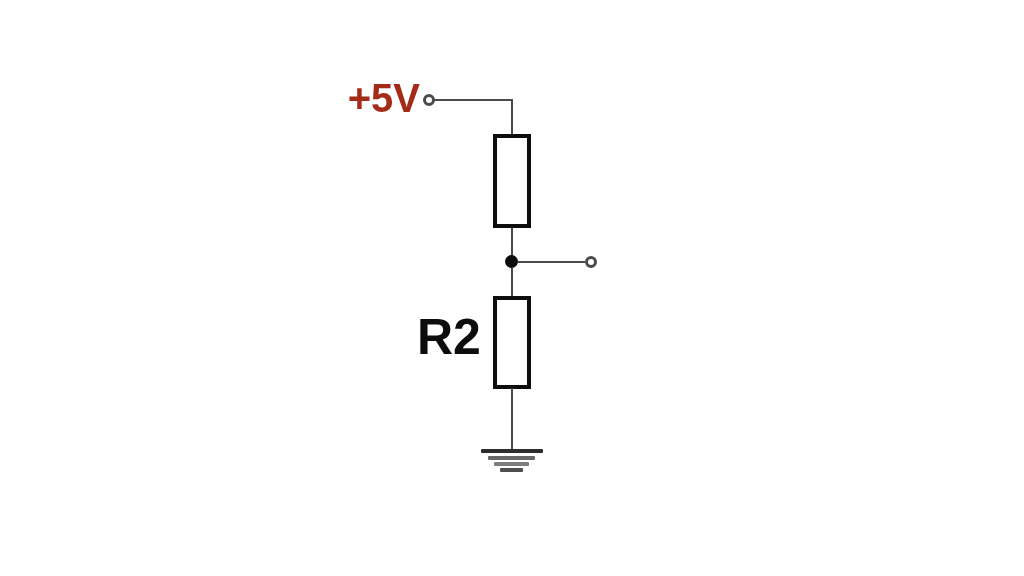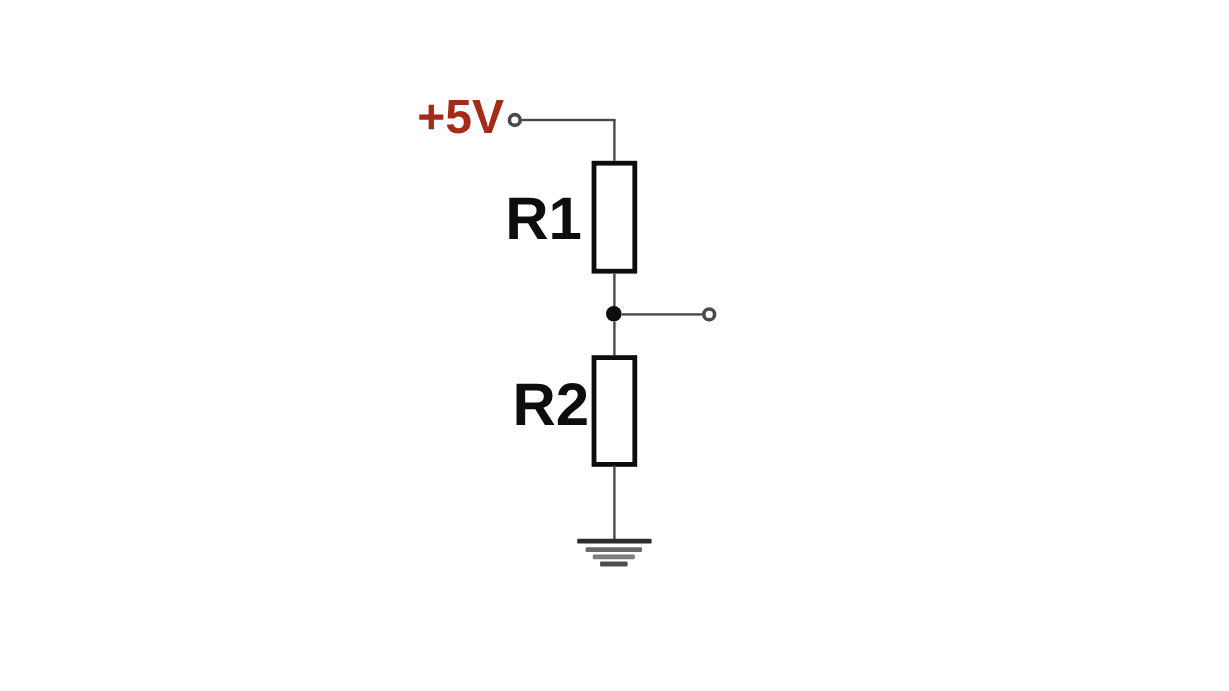--- a/index.html
+++ b/index.html
@@ -70,36 +70,35 @@
 <div class="canvas">
 
   <span class="label-v" style="left:280px; top:99px; width:140px; text-align:right; display:inline-block;">+5V</span>
 
   <span class="terminal" style="left:423px; top:94px;"></span>
 
   <div class="wire" style="left:434px; top:99px; width:79px; height:2px;"></div>
 
   <div class="wire" style="left:511px; top:100px; width:2px; height:36px;"></div>
 
-  <span class="label-r" style="left:421px; top:183px;">R1</span>
 
   <div class="resistor" style="left:493px; top:134px; width:38px; height:94px;"></div>
 
   <div class="wire" style="left:511px; top:228px; width:2px; height:30px;"></div>
 
   <span class="junction" style="left:505px; top:255px;"></span>
 
   <div class="wire" style="left:518px; top:261px; width:67px; height:2px;"></div>
 
   <span class="terminal" style="left:585px; top:256px;"></span>
 
 
   <div class="wire" style="left:511px; top:268px; width:2px; height:29px;"></div>
 
-  <span class="label-r" style="left:417px; top:338px;margin-left:10px;">R2</span>
+  <span class="label-r" style="left:417px; top:338px;">R2</span>
 
   <div class="resistor" style="left:493px; top:296px; width:38px; height:93px;"></div>
 
   <div class="wire" style="left:511px; top:388px; width:2px; height:62px;"></div>
 
   <div>
     <div class="gline" style="left:481px; top:449px; width:62px; height:4px; background:#2d2d2d;"></div>
     <div class="gline" style="left:488px; top:456px; width:47px; height:4px; background:#686868;"></div>
     <div class="gline" style="left:494px; top:462px; width:35px; height:4px; background:#7d7d7d;"></div>
     <div class="gline" style="left:500px; top:468px; width:23px; height:4px; background:#4f4f4f;"></div>

